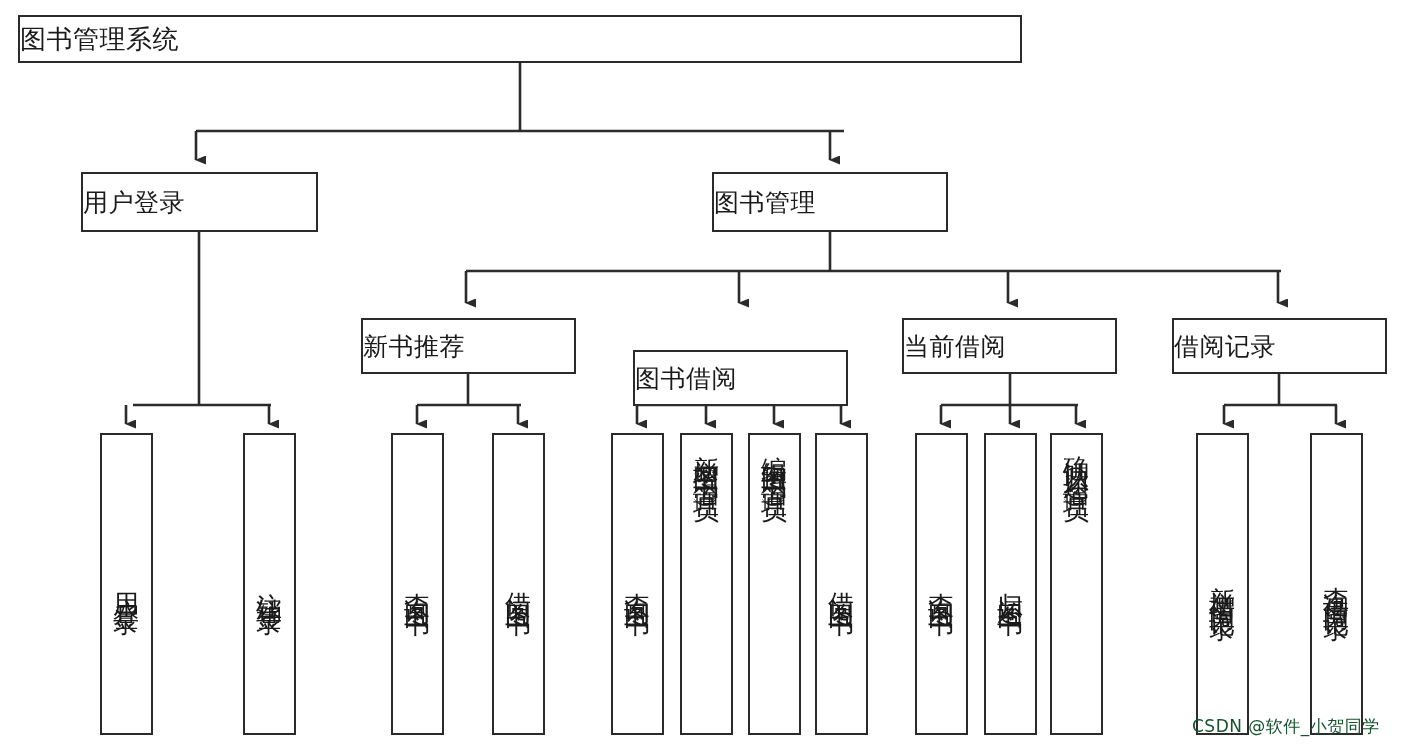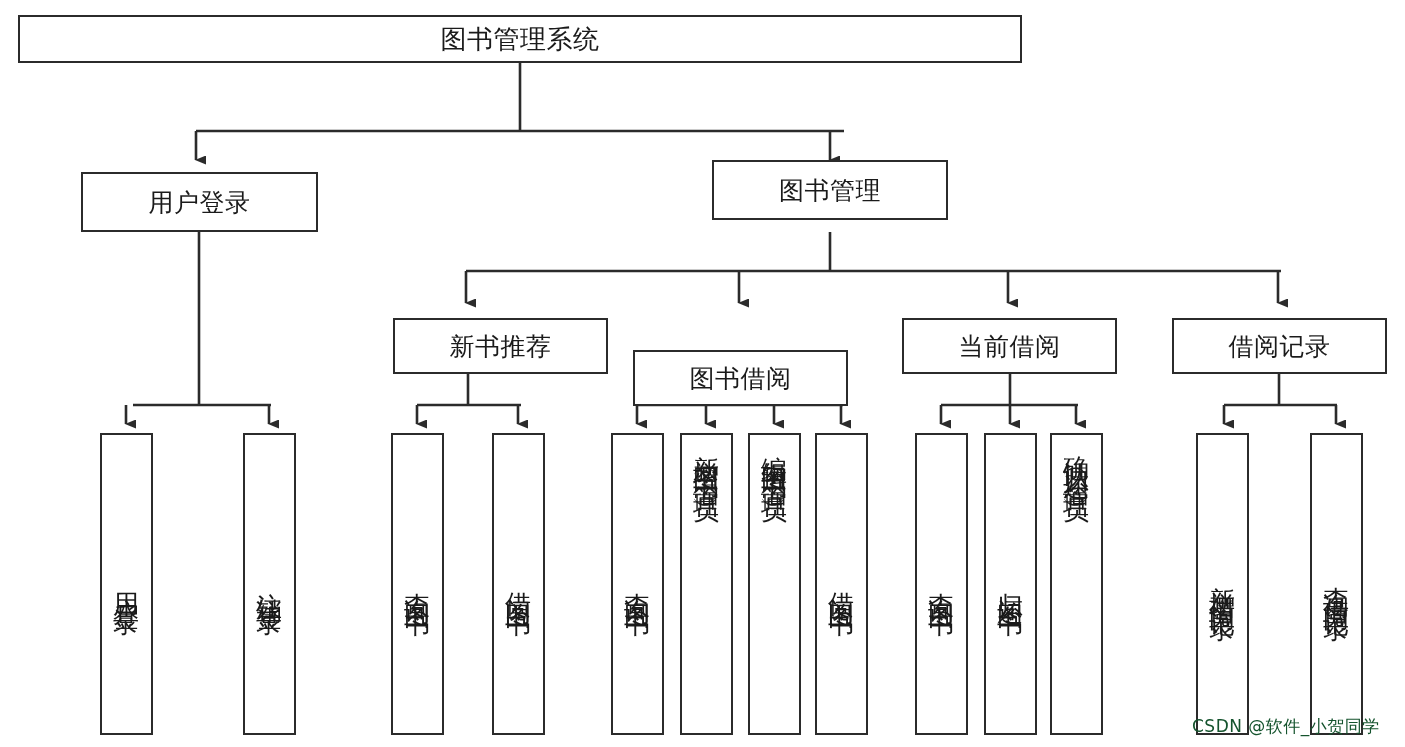--- a/index.html
+++ b/index.html
@@ -26,21 +26,20 @@
     height: 747px;
     pointer-events: none;
   }
   .node {
     position: absolute;
     box-sizing: border-box;
     background: #ffffff;
     border: 2.5px solid #2b2b2b;
     display: flex;
     align-items: center;
-    justify-content: center;
     color: #1a1a1a;
   }
   .node-label {
     display: block;
     text-align: center;
     line-height: 1.08;
     color: #1a1a1a;
   }
   
   .node.horiz .node-label {
@@ -133,25 +132,25 @@
     </g>
   </svg>
 
   <div class="node horiz root" style="left:18px; top:15px; width:1004px; height:48px;">
     <span class="node-label">图书管理系统</span>
   </div>
 
   <div class="node horiz" style="left:81px; top:172px; width:237px; height:60px;">
     <span class="node-label">用户登录</span>
   </div>
-  <div class="node horiz" style="left:712px; top:160px; width:236px; height:60px;">
+  <div class="node horiz" style="left:712px; top:172px; width:236px; height:60px;">
     <span class="node-label">图书管理</span>
   </div>
 
-  <div class="node horiz" style="left:361px; top:318px; width:215px; height:56px;margin-left:32px;">
+  <div class="node horiz" style="left:361px; top:318px; width:215px; height:56px;">
     <span class="node-label">新书推荐</span>
   </div>
   <div class="node horiz" style="left:633px; top:318px; width:215px; height:56px;margin-top:32px;">
     <span class="node-label">图书借阅</span>
   </div>
   <div class="node horiz" style="left:902px; top:318px; width:215px; height:56px;">
     <span class="node-label">当前借阅</span>
   </div>
   <div class="node horiz" style="left:1172px; top:318px; width:215px; height:56px;">
     <span class="node-label">借阅记录</span>

